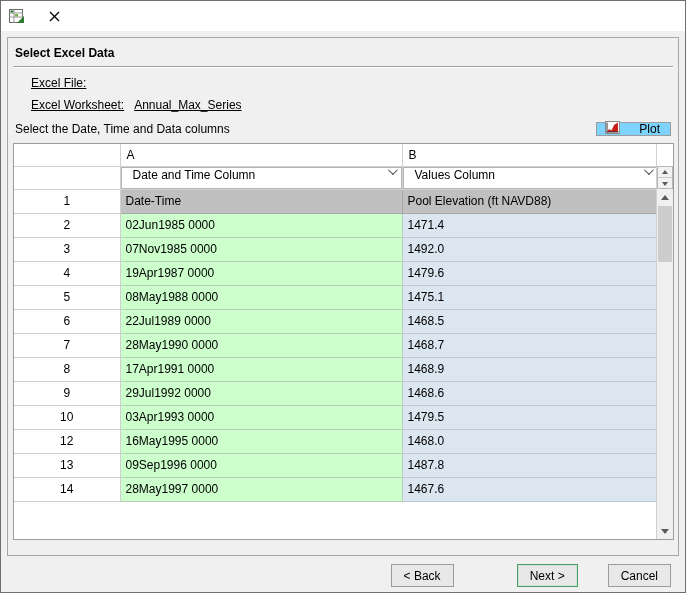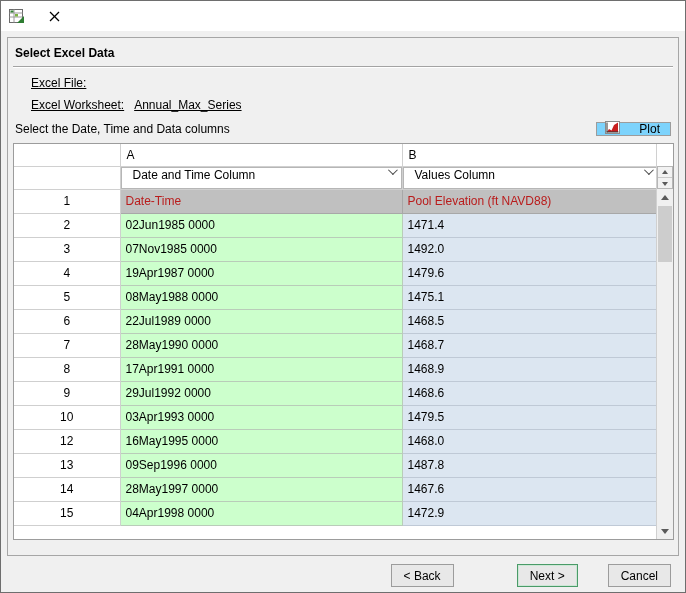--- a/index.html
+++ b/index.html
@@ -65,21 +65,21 @@
   }
   .chev { width:7px; height:7px; border-right:1.6px solid #4a4a4a; border-bottom:1.6px solid #4a4a4a; transform:rotate(45deg) translateY(-2px); }
 
   td.rownum {
     height:24px; text-align:center; background:#ffffff;
     border:1px solid #cfcfcf; border-left:none; font-size:12px;
   }
   td.cell { height:24px; padding:0 5px; font-size:12px; overflow:hidden; white-space:nowrap; }
   td.date  { background:var(--date-cell); border:1px solid #b9ccb9; }
   td.value { background:var(--value-cell); border:1px solid #bfc9d6; }
-  td.hdr   { background:var(--header-cell); border:1px solid #a8a8a8; color:#b91c1c; }
+  td.hdr   { background:var(--header-cell); border:1px solid #a8a8a8; color:#000000; }
 
   
   .sbcol { position:absolute; top:0; right:0; width:17px; height:100%; background:#ffffff; border-left:1px solid #d0d0d0; }
   .spinner { position:absolute; top:22px; left:0; width:16px; height:23px; border:1px solid #b6b6b6; background:#f2f2f2; }
   .spin-up, .spin-dn { height:11px; display:flex; align-items:center; justify-content:center; cursor:pointer; }
   .spin-up { border-bottom:1px solid #c9c9c9; }
   .vscroll { position:absolute; top:45px; left:0; width:16px; bottom:0; background:#f0f0f0; }
   .sb-btn { position:absolute; left:0; width:16px; height:16px; background:#f0f0f0; display:flex; align-items:center; justify-content:center; cursor:pointer; }
   .sb-up { top:0; }
   .sb-dn { bottom:0; }
@@ -242,25 +242,20 @@
               <tr>
                 <td class="rownum">13</td>
                 <td class="cell date">09Sep1996 0000</td>
                 <td class="cell value">1487.8</td>
               </tr>
               <tr>
                 <td class="rownum">14</td>
                 <td class="cell date">28May1997 0000</td>
                 <td class="cell value">1467.6</td>
               </tr>
-              <tr>
-                <td class="rownum">15</td>
-                <td class="cell date">04Apr1998 0000</td>
-                <td class="cell value">1472.9</td>
-              </tr>
             </tbody>
         </table>
 
         <div class="sbcol">
           <div class="spinner">
             <div class="spin-up">
                 <span class="tri-up small"></span>
               </div>
             <div class="spin-dn">
                 <span class="tri-dn small"></span>

